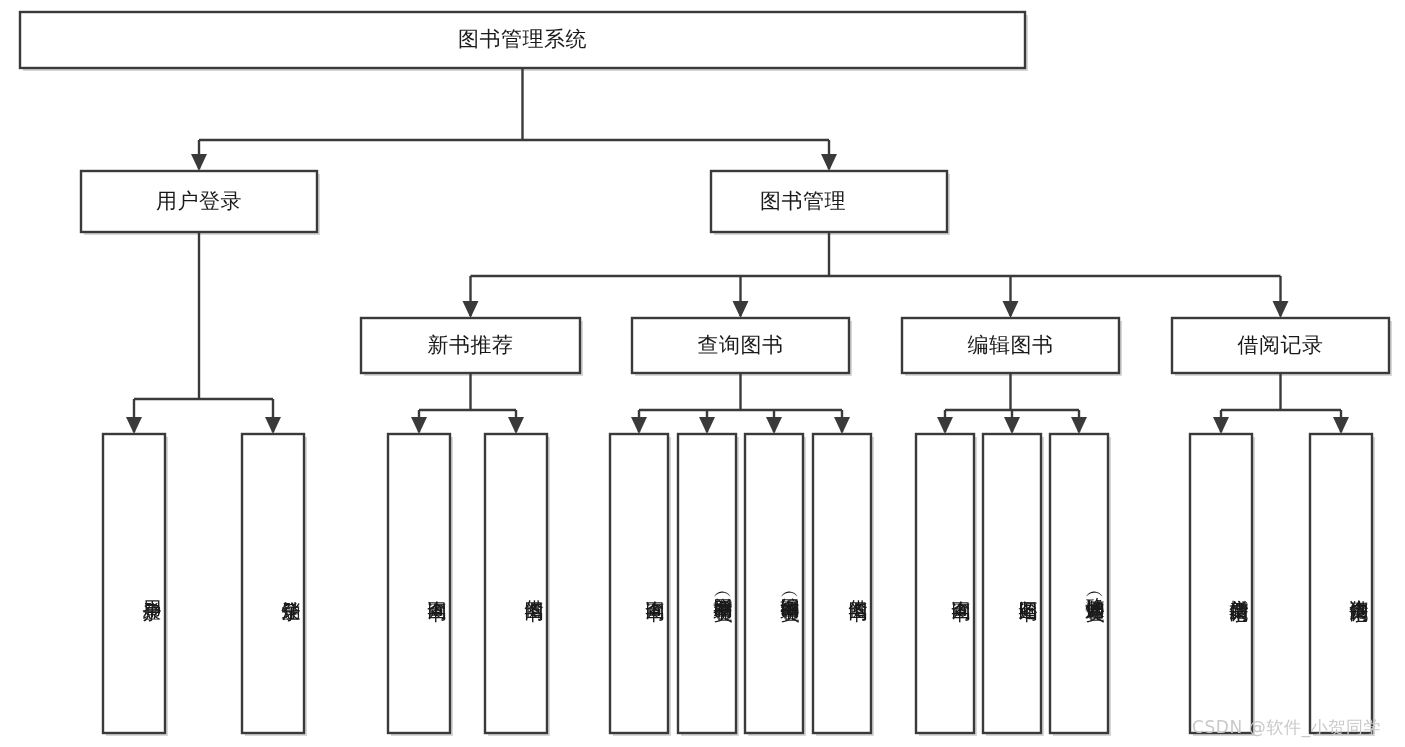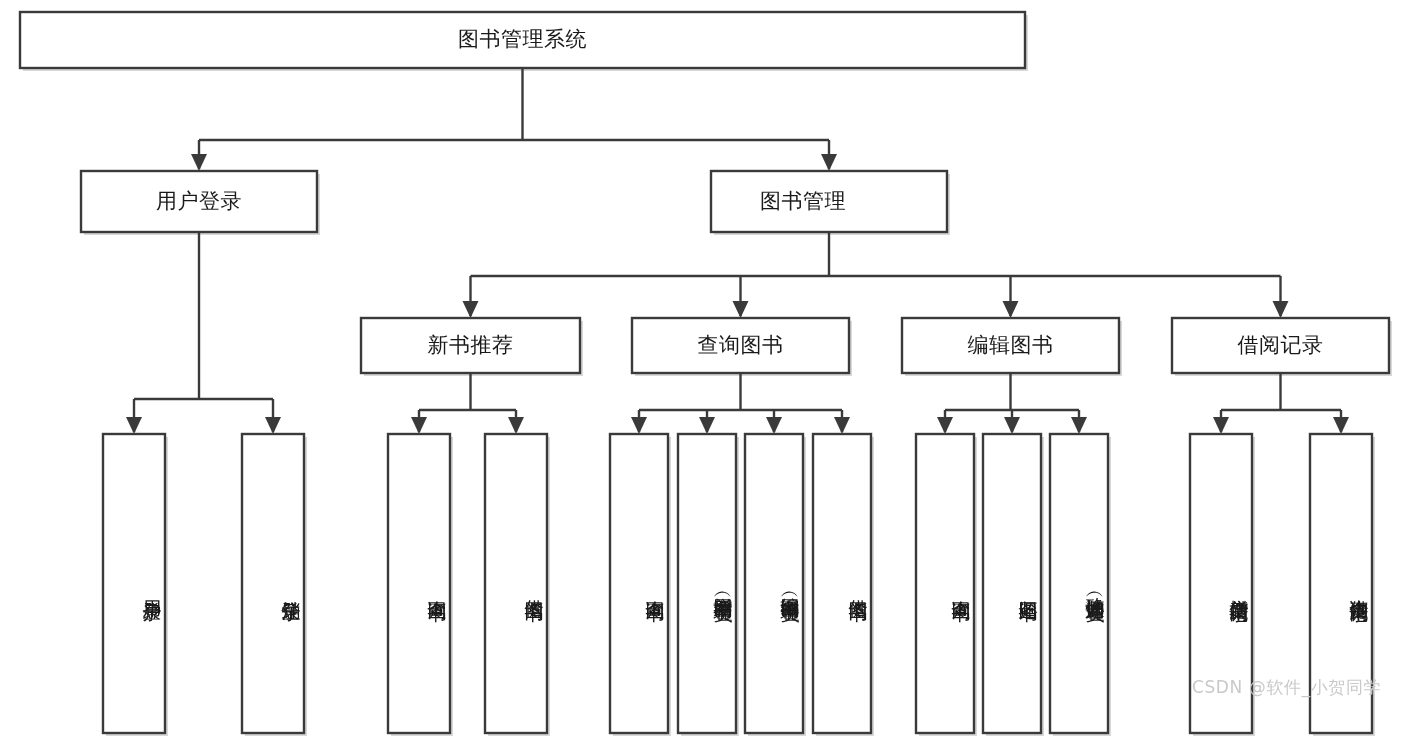--- a/index.html
+++ b/index.html
@@ -252,15 +252,15 @@
       <div class="node-label-v" style="left: 1190px; top: 448px; width: 62px; height: 277px;">
         <span>新增借阅记录</span>
       </div>
       <div class="hit" style="left: 1190px; top: 434px; width: 62px; height: 299px;"></div>
       <div class="node-label-v" style="left: 1310px; top: 448px; width: 62px; height: 277px;">
         <span>查询借阅记录</span>
       </div>
       <div class="hit" style="left: 1310px; top: 434px; width: 62px; height: 299px;"></div>
     </div>
 
-  <div class="watermark" id="wm" style="left: 1192px; top: 676px;">CSDN @软件_小贺同学</div>
+  <div class="watermark" id="wm" style="left: 1192px; top: 716px;">CSDN @软件_小贺同学</div>
 
 </div>
 
 </body></html>

